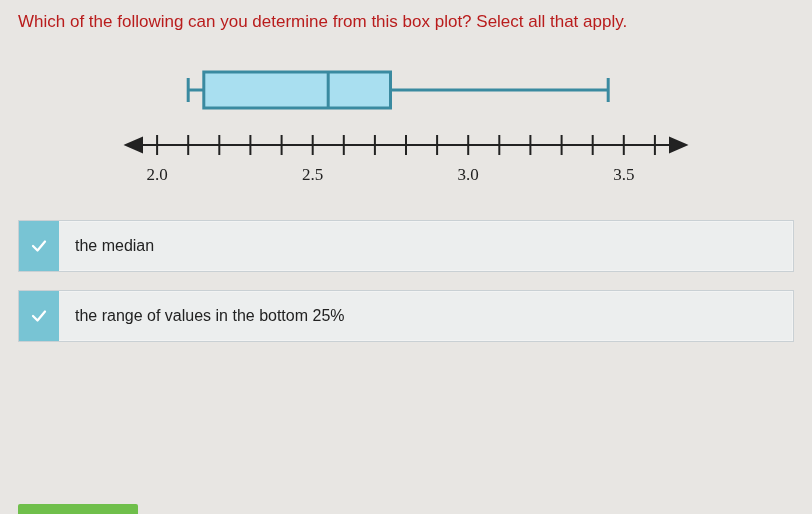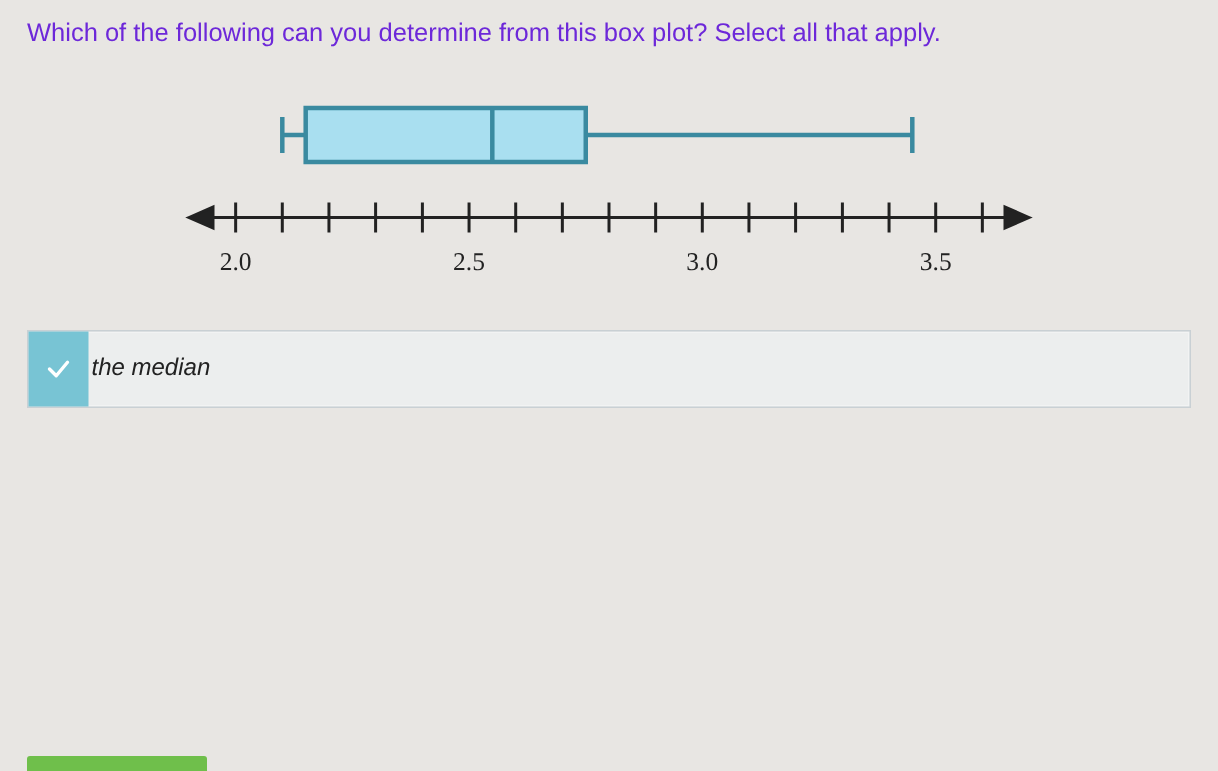--- a/index.html
+++ b/index.html
@@ -9,21 +9,21 @@
     background: #e8e6e3;
     font-family: Verdana, Geneva, sans-serif;
     color: #222;
     padding: 12px 18px;
     position: relative;
     overflow: hidden;
   }
   .question {
     font-size: 17px;
     font-weight: 400;
-    color: #6d28d9;
+    color: #b91c1c;
     margin-bottom: 18px;
   }
   .plot-area {
     width: 640px;
     margin: 0 auto 20px auto;
     position: relative;
     height: 150px;
   }
   svg.boxplot { display:block; }
   .options {
@@ -46,24 +46,23 @@
     background: #78c4d4;
     display: flex;
     align-items: center;
     justify-content: center;
   }
   .check svg { width: 18px; height: 18px; }
   .opt-label {
     flex: 1;
     display: flex;
     align-items: center;
-    padding-left: 2px;
+    padding-left: 16px;
     font-size: 16px;
     color: #222;
-    font-style: italic;
   }
   .bottom-strip {
     position:absolute;
     left: 18px;
     bottom: 0;
     width: 120px;
     height: 10px;
     background: #6fbf4b;
     border-radius: 2px 2px 0 0;
   }
@@ -131,15 +130,23 @@
 
 <div class="options">
   <div class="option">
     <div class="check">
       <svg viewBox="0 0 24 24">
           <path d="M4 12 L10 18 L20 6" fill="none" stroke="#ffffff" stroke-width="3" stroke-linecap="round" stroke-linejoin="round"></path>
         </svg>
     </div>
     <div class="opt-label">the median</div>
   </div>
+  <div class="option">
+    <div class="check">
+      <svg viewBox="0 0 24 24">
+          <path d="M4 12 L10 18 L20 6" fill="none" stroke="#ffffff" stroke-width="3" stroke-linecap="round" stroke-linejoin="round"></path>
+        </svg>
+    </div>
+    <div class="opt-label">the range of values in the bottom 25%</div>
+  </div>
 </div>
 
 <div class="bottom-strip"></div>
 
 </body></html>

